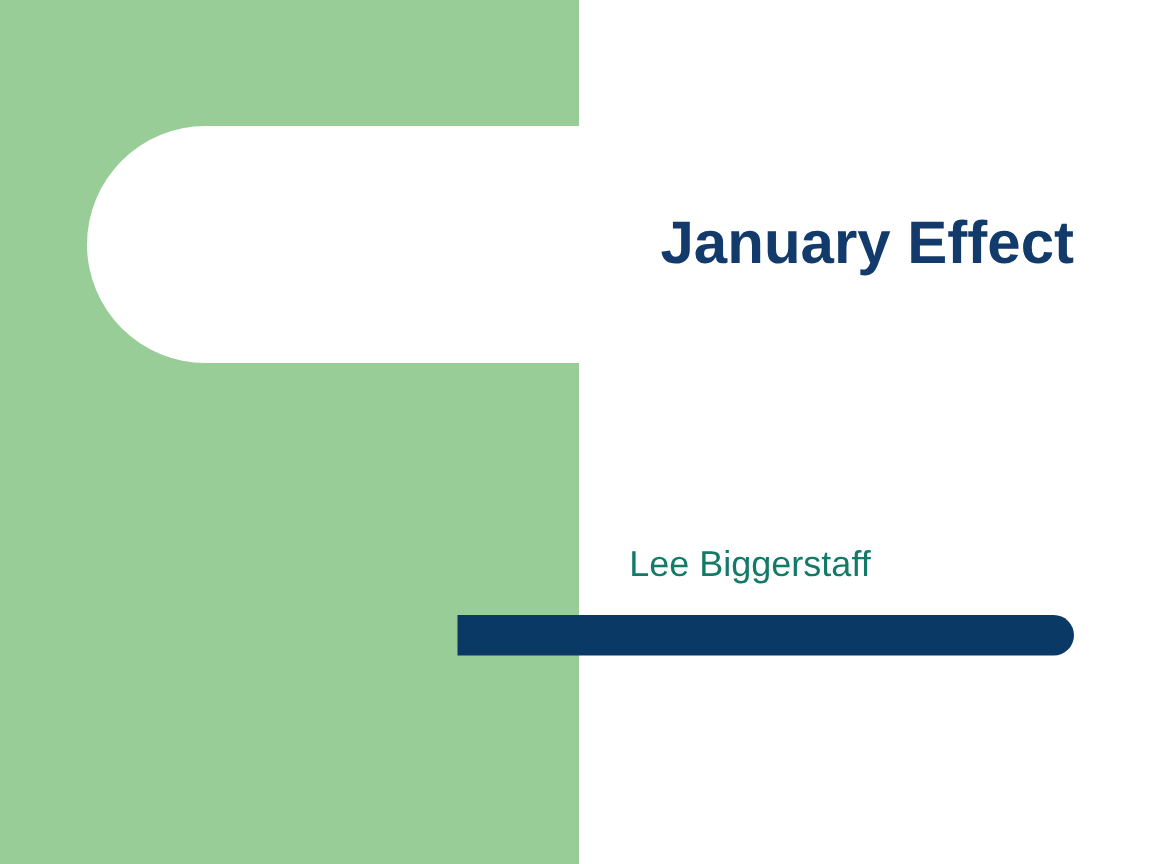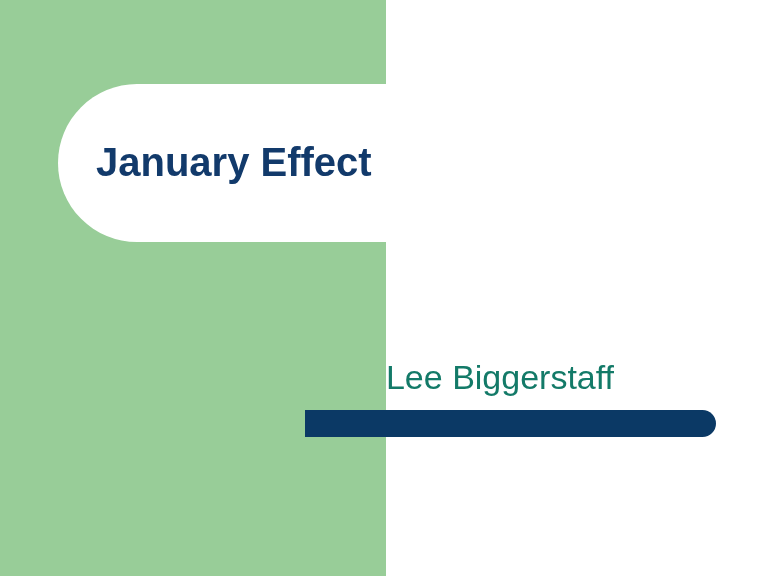--- a/index.html
+++ b/index.html
@@ -41,38 +41,38 @@
     border-top-right-radius: 0;
     border-bottom-right-radius: 0;
   }
 
   
   .title {
     position: absolute;
     left: 96px;
     top: 134px;
     width: 620px;
-    text-align: left;
+    text-align: right;
     color: #123a6b;
     font-size: 40px;
     font-weight: bold;
     line-height: 56px;
     letter-spacing: 0px;
     white-space: nowrap;
   }
 
   
   .subtitle {
     position: absolute;
     left: 300px;
     top: 360px;
     width: 400px;
     text-align: center;
     color: #137a68;
-    font-size: 34px;
+    font-size: 24px;
     font-weight: normal;
     line-height: 34px;
     white-space: nowrap;
   }
 
   
   .navy-bar {
     position: absolute;
     left: 305px;
     top: 410px;

